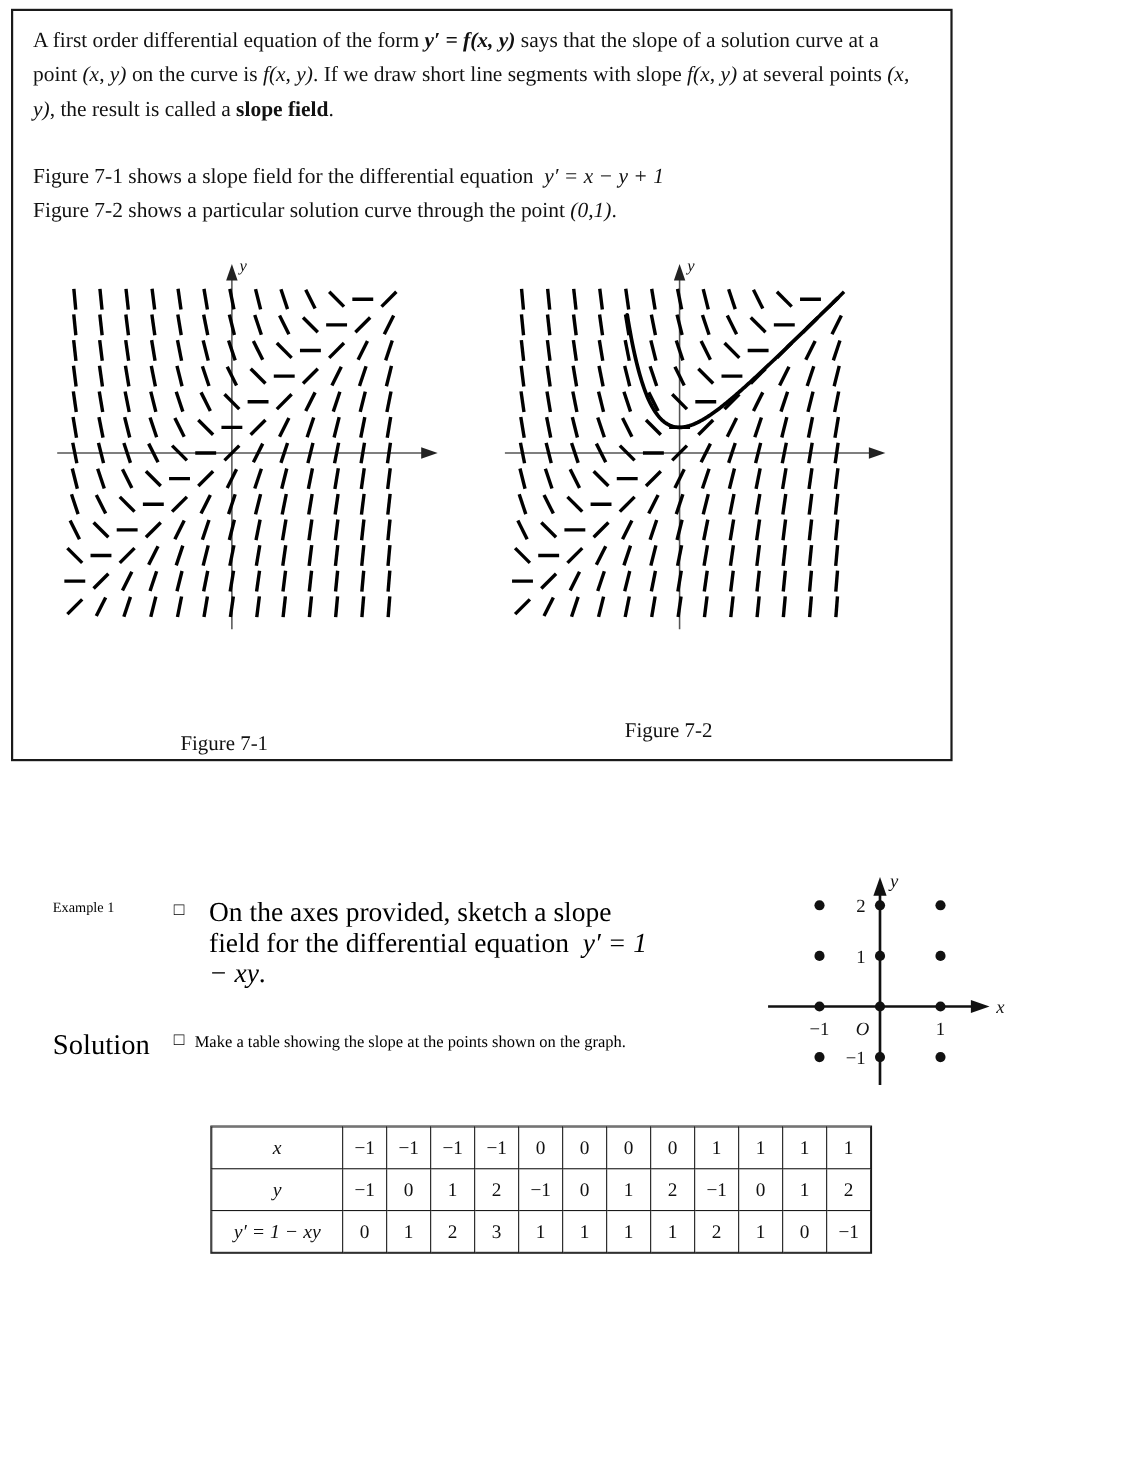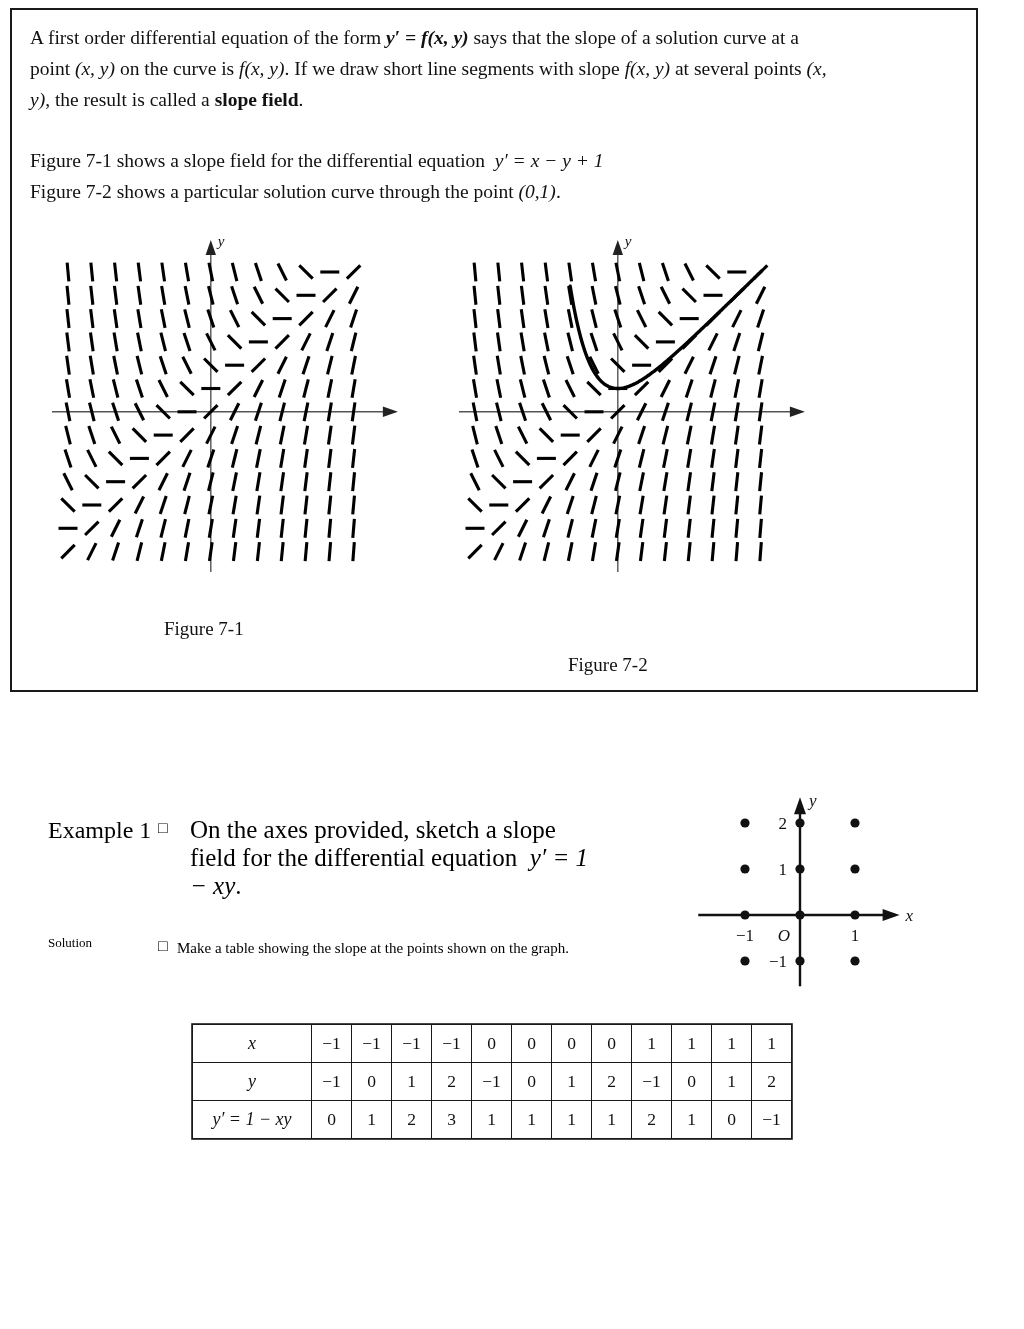--- a/index.html
+++ b/index.html
@@ -19,21 +19,21 @@
   .page {
     position: absolute;
     inset: 0;
   }
 
   
   #intro-box {
     position: absolute;
     left: 10px;
     top: 8px;
-    width: 968px;
+    width: 856px;
     height: 684px;
     border: 2.5px solid #1a1a1a;
     box-sizing: border-box;
     background: #ffffff;
   }
 
   .para {
     position: absolute;
     font-size: 19.5px;
     line-height: 31px;
@@ -61,30 +61,30 @@
     color: #111;
   }
   #fig1-caption { left: 65px; top: 575px; width: 330px; }
   #fig2-caption { left: 460px; top: 575px; width: 330px; }
 
   .fig-label {
     position: absolute;
     font-size: 19px;
     color: #111;
   }
-  #fig1-label { left: 152px; top: 608px; }
+  #fig1-label { left: 152px; top: 656px; }
   #fig2-label { left: 556px; top: 644px; }
 
   
   .ex-row { position: absolute; }
-  #example-tag   { left: 48px;  top: 817px; font-size: 24px; }
+  #example-tag   { left: 48px;  top: 817px; font-size: 13px; }
   #example-box   { left: 158px; top: 819px; font-size: 16px; }
   #example-text  { left: 190px; top: 816px; width: 400px; font-size: 25px; line-height: 28px; }
 
-  #solution-tag  { left: 48px;  top: 935px; font-size: 13px; }
+  #solution-tag  { left: 48px;  top: 935px; font-size: 26px; }
   #solution-box  { left: 158px; top: 937px; font-size: 16px; }
   #solution-text { left: 177px; top: 934px; width: 420px; font-size: 15px; line-height: 28px; }
 
   
   #mini-axes { position: absolute; left: 676px; top: 778px; }
 
   
   #slope-table {
     position: absolute;
     left: 192px;

